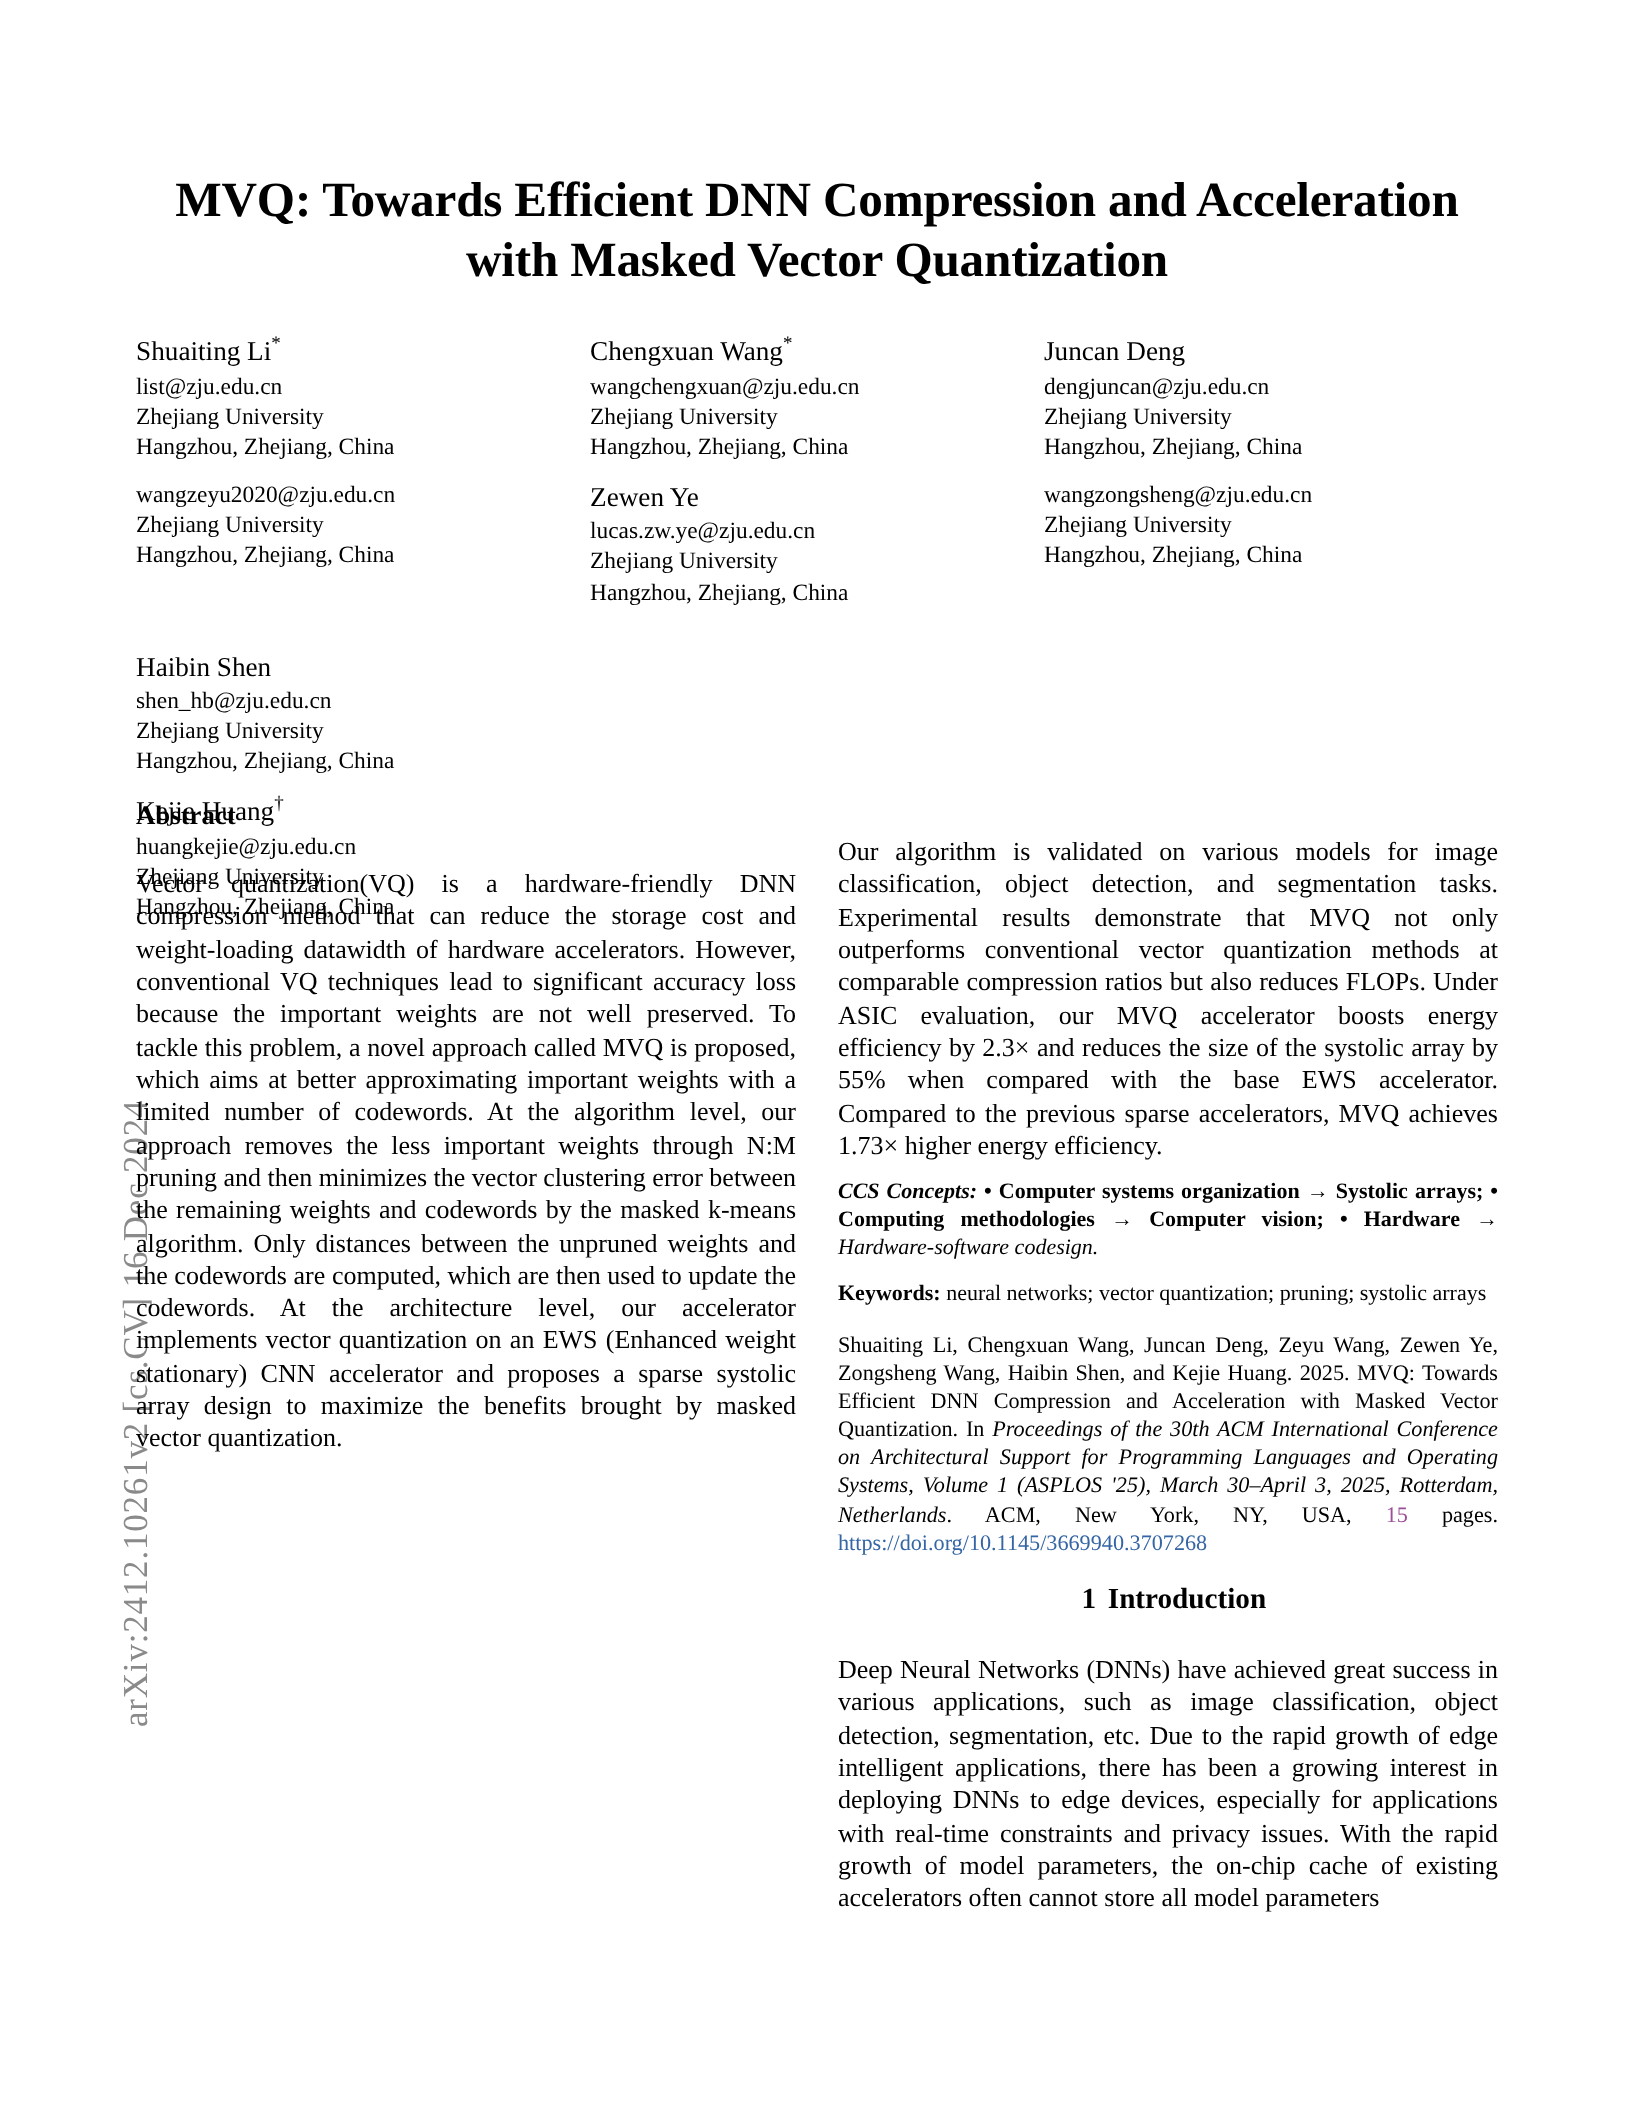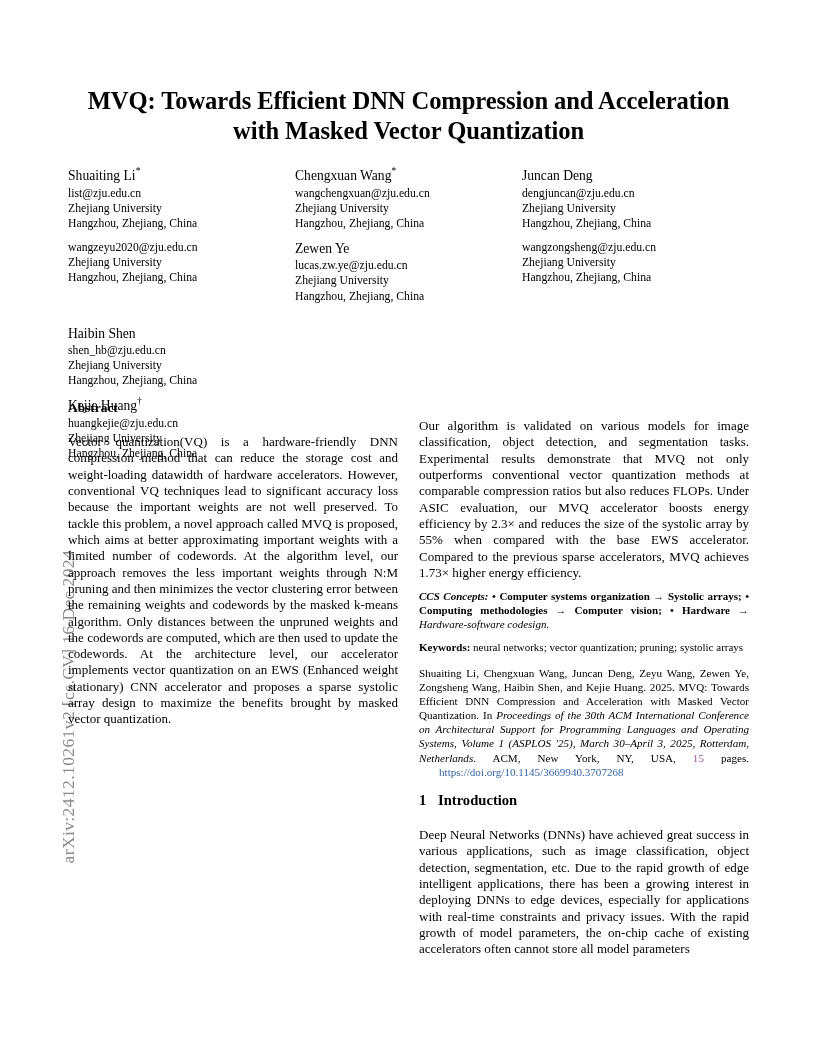--- a/index.html
+++ b/index.html
@@ -104,20 +104,21 @@
     font-size: 13.4px;
     font-weight: bold;
     margin: 0 0 3px 0;
     line-height: 1.2;
   }
   h2.numbered-head {
     font-size: 14.6px;
     font-weight: bold;
     margin: 0 0 4px 0;
     line-height: 1.2;
+    text-align: center;
   }
   h2.numbered-head .num {
     display: inline-block;
     width: 19px;
   }
 
   p.body-text {
     font-size: 13px;
     line-height: 1.255;
     text-align: justify;
@@ -146,21 +147,21 @@
     line-height: 1.24;
   }
   #ref-format .rf-body {
     font-size: 11.1px;
     line-height: 1.265;
     text-align: justify;
     margin-top: 0px;
   }
   #ref-format .rf-body i { font-style: italic; }
   .pagecount { color: #9b4f96; }
-  .doi-link { color: #3465a4; text-decoration: none; margin-left: 20px; }
+  .doi-link { color: #3465a4; text-decoration: none; }
 
   #intro { margin-top: 13px; }
 </style>
 </head>
 <body>
 
 <div id="arxiv-stamp">arXiv:2412.10261v2  [cs.CV]  16 Dec 2024</div>
 
 <div id="page">
 

